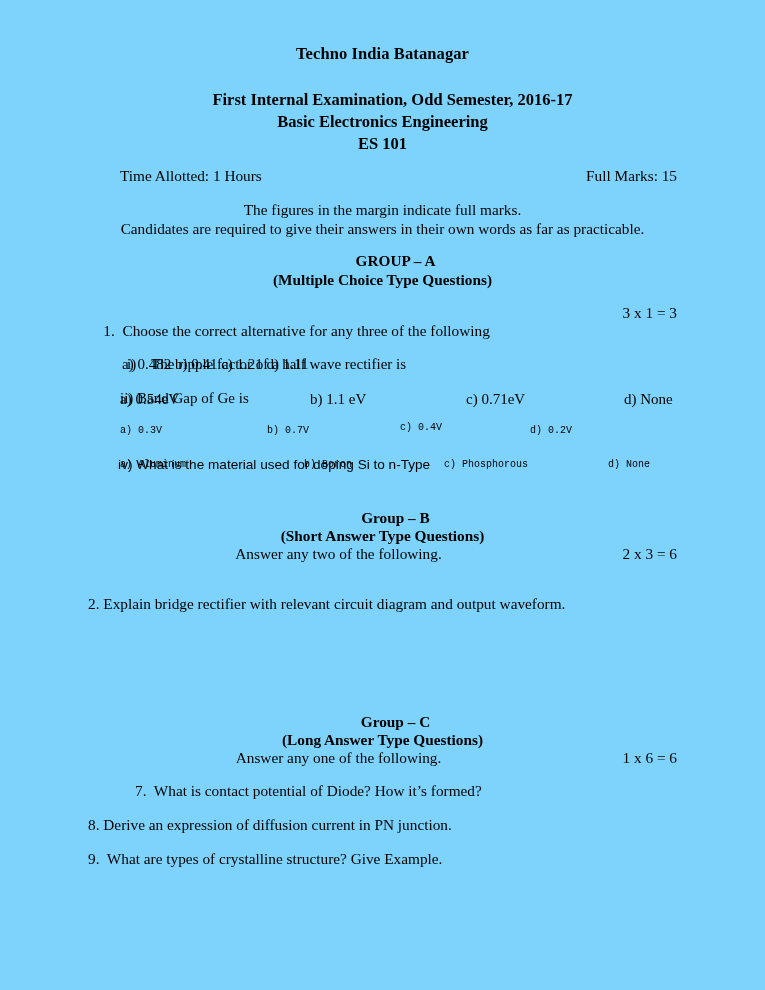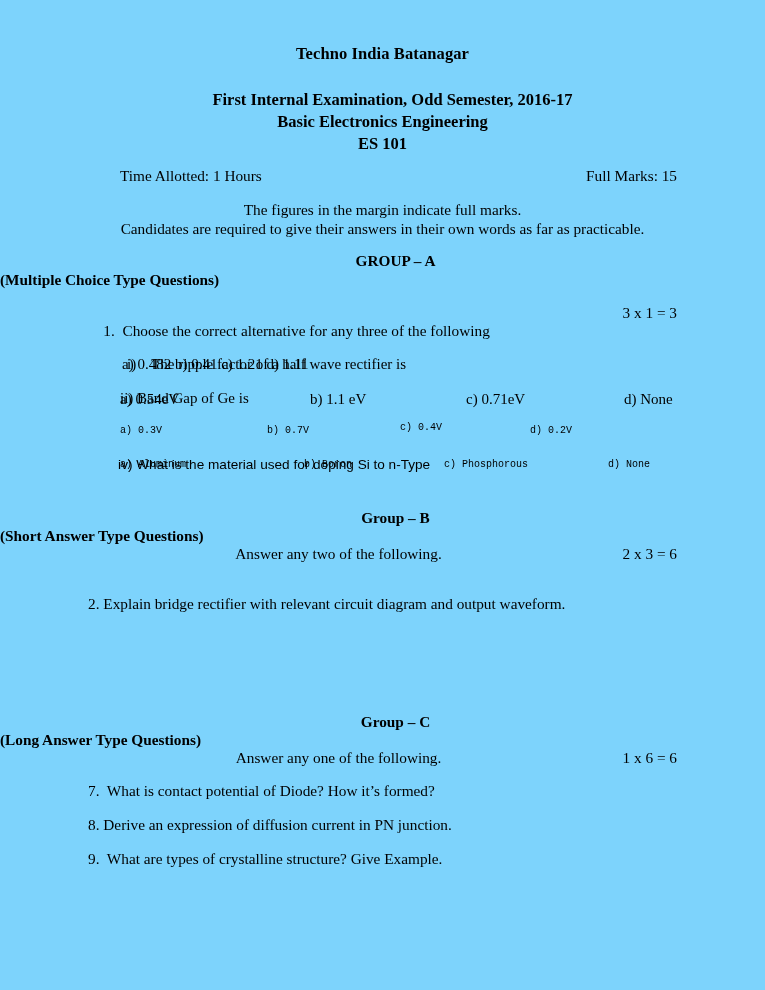--- a/index.html
+++ b/index.html
@@ -79,21 +79,21 @@
     position: absolute;
     left: 1px; right: 0;
     text-align: center;
     font-weight: bold;
     font-size: 15.3px;
     padding-left: 25px;
   }
   .group-sub {
     position: absolute;
     left: 0; right: 0;
-    text-align: left;
+    text-align: center;
     font-weight: bold;
     font-size: 15.3px;
   }
 
   
   .answer-row {
     position: absolute;
     left: 0;
     right: 88px;
     font-size: 15.3px;
@@ -204,17 +204,17 @@
   <div class="question serif" style="top:595px;">2. Explain bridge rectifier with relevant circuit diagram and output waveform.</div>
 
   <div class="group-title serif" style="top:713px;">Group – C</div>
   <div class="group-sub serif" style="top:731px;">(Long Answer Type Questions)</div>
 
   <div class="answer-row serif" style="top:749px;">
     <span class="ans-text">Answer any one of the following.</span>
     <span class="marks">1 x 6 = 6</span>
   </div>
 
-  <div class="question serif" style="top:782px;">7.  What is contact potential of Diode? How it’s formed?</div>
+  <div class="question serif" style="top:782px;margin-left:47px;">7.  What is contact potential of Diode? How it’s formed?</div>
   <div class="question serif" style="top:816px;">8. Derive an expression of diffusion current in PN junction.</div>
   <div class="question serif" style="top:850px;">9.  What are types of crystalline structure? Give Example.</div>
 
 </div>
 
 </body></html>

